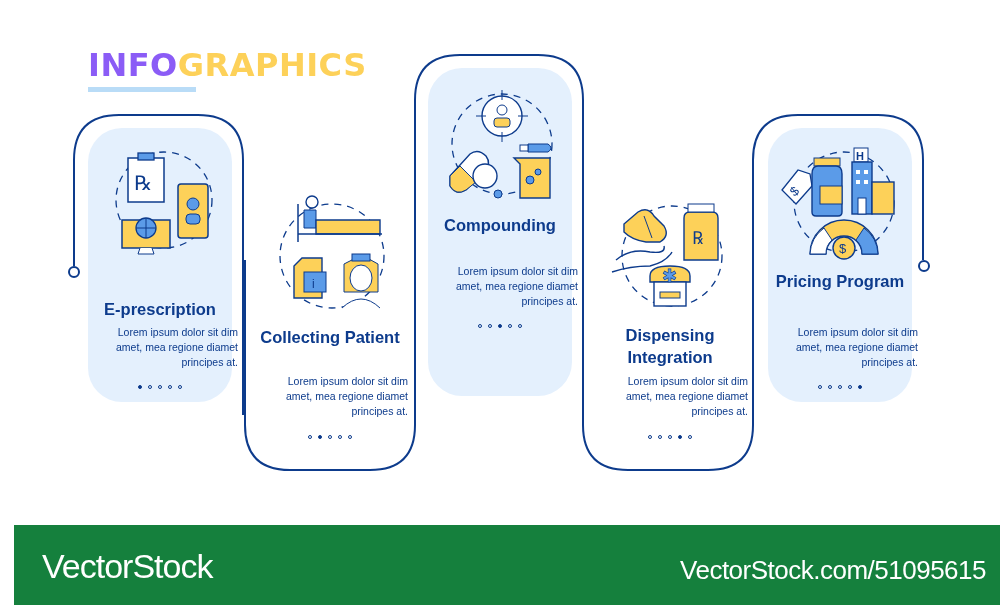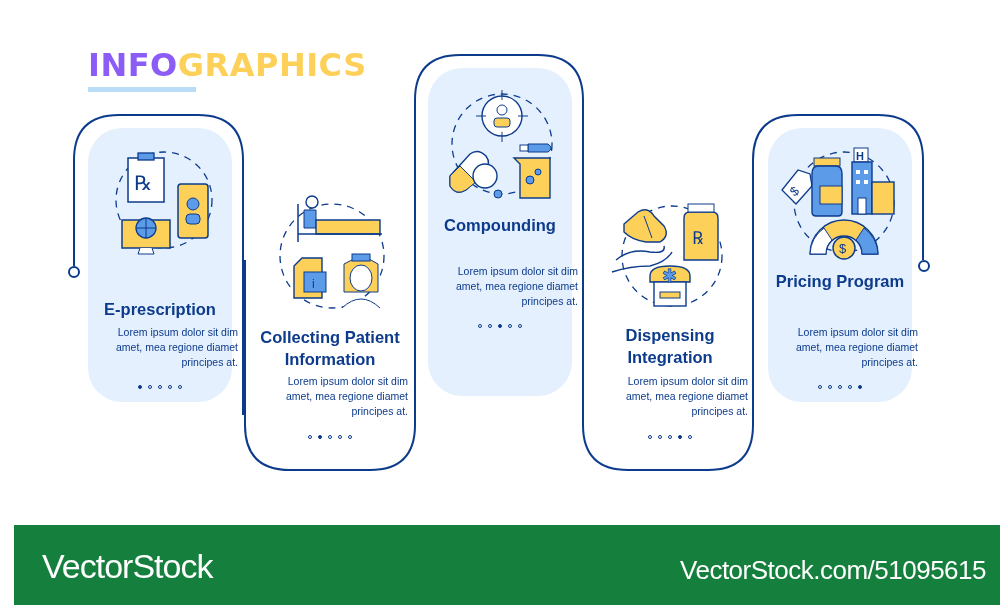--- a/index.html
+++ b/index.html
@@ -82,21 +82,20 @@
       <path d="M22 76 L30 68 H50 V108 H22 Z" fill="#fdd159" stroke="#0d3b8c" stroke-width="1.4"></path>
       <rect x="32" y="82" width="22" height="20" fill="#5b9be8" stroke="#0d3b8c"></rect>
       <text x="40" y="98" font-size="12" fill="#0d3b8c">i</text>
       <path d="M72 74 Q90 62 106 74 V102 H72 Z" fill="#fdd159" stroke="#0d3b8c"></path>
       <rect x="80" y="64" width="18" height="7" fill="#5b9be8" stroke="#0d3b8c"></rect>
       <ellipse cx="89" cy="88" rx="11" ry="13" fill="#fff" stroke="#0d3b8c"></ellipse>
       <path d="M70 118 Q89 100 108 118" fill="#fff" stroke="#0d3b8c"></path>
     </svg>
     <div class="heading" style="top:140px;">
         <div>Collecting Patient</div>
-        <div>Information</div>
       </div>
     <div class="body" style="top:188px;">
         <div>Lorem ipsum dolor sit dim</div>
         <div>amet, mea regione diamet</div>
         <div>principes at.</div>
       </div>
     <div class="dots" style="top:249px;">
         <span class="dot"></span>
         <span class="dot on"></span>
         <span class="dot"></span>

